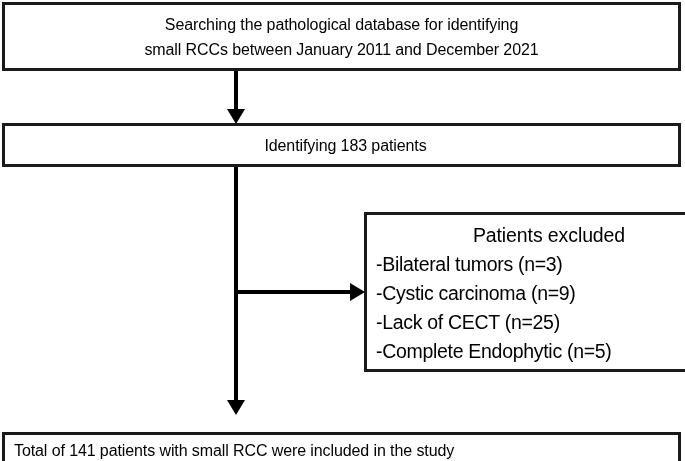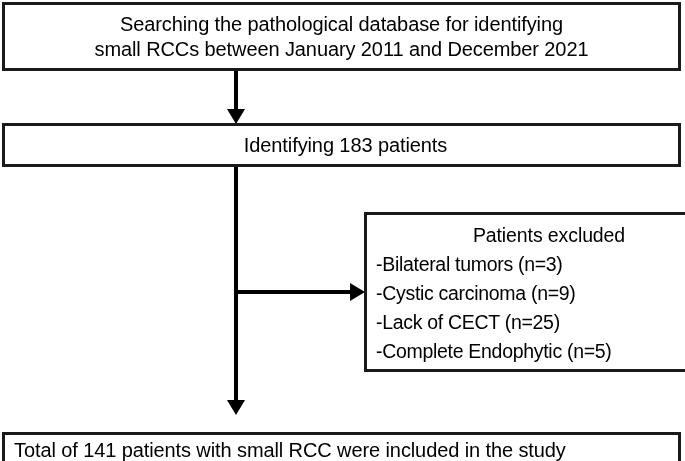--- a/index.html
+++ b/index.html
@@ -20,21 +20,21 @@
     position: absolute;
     box-sizing: border-box;
     border: 3px solid #1a1a1a;
     background: #ffffff;
     display: flex;
     align-items: center;
   }
   .box-text {
     width: 100%;
     text-align: center;
-    font-size: 20px;
+    font-size: 16px;
     line-height: 25px;
     letter-spacing: -0.1px;
     white-space: pre-line;
   }
 
   
   #box-search {
     left: 2px;
     top: 2px;
     width: 679px;

